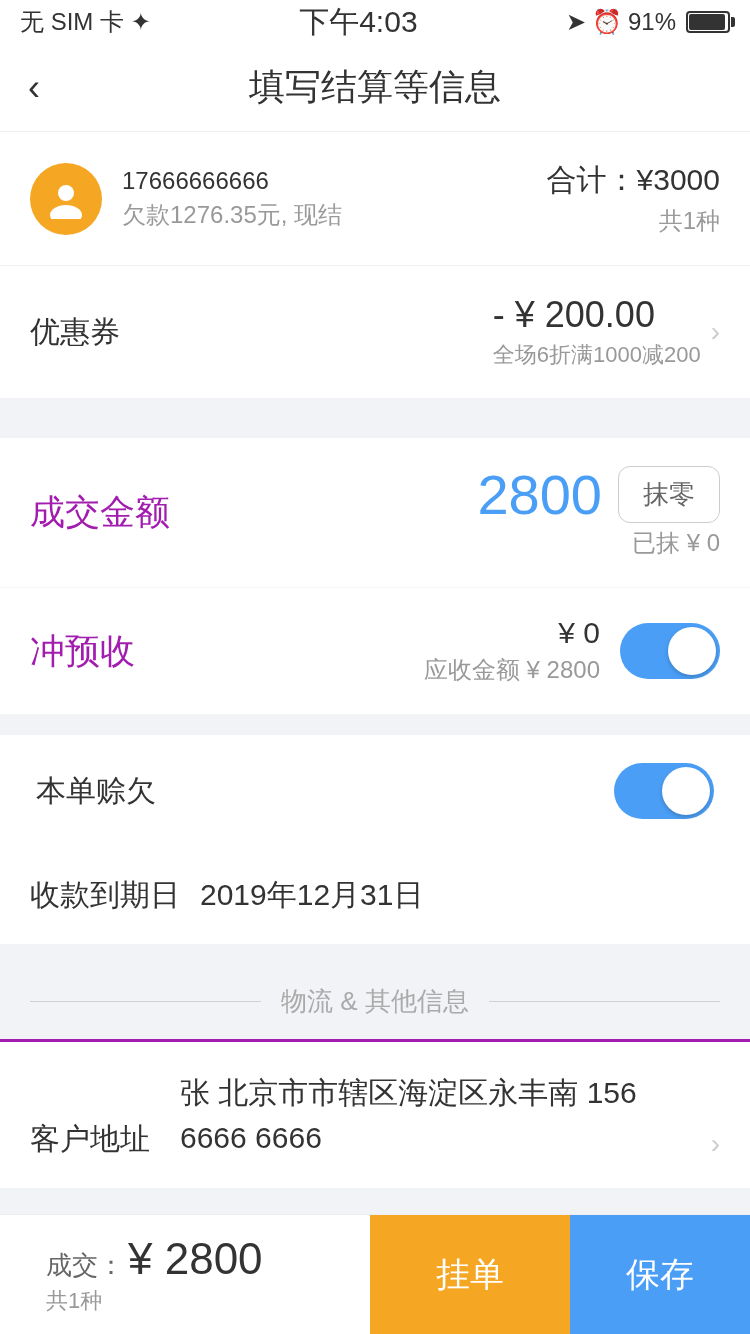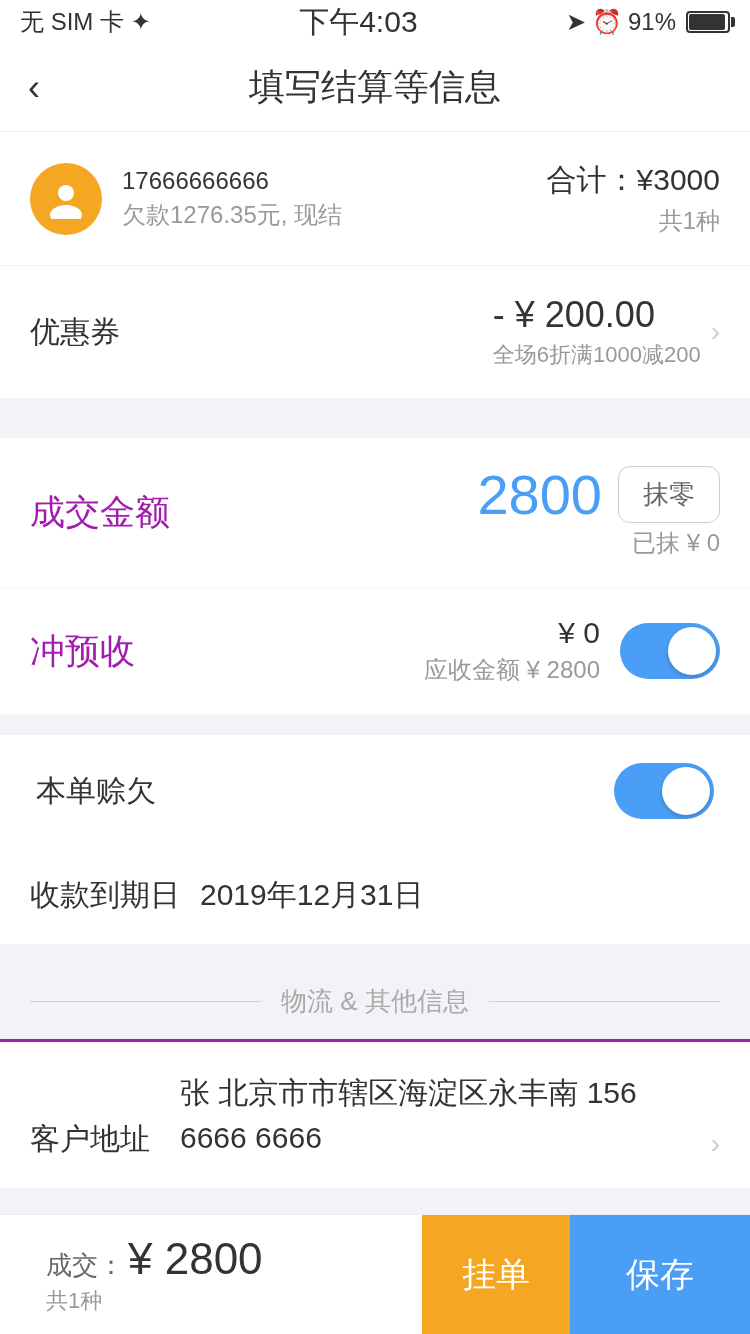--- a/index.html
+++ b/index.html
@@ -376,21 +376,21 @@
       font-size: 44px;
       font-weight: 500;
       color: #333;
     }
     .bottom-count {
       font-size: 22px;
       color: #999;
       margin-top: 2px;
     }
     .btn-hang {
-      width: 148px;
+      width: 200px;
       height: 120px;
       background: #f5a623;
       display: flex;
       align-items: center;
       justify-content: center;
       font-size: 34px;
       color: #fff;
       cursor: pointer;
     }
     .btn-save {

